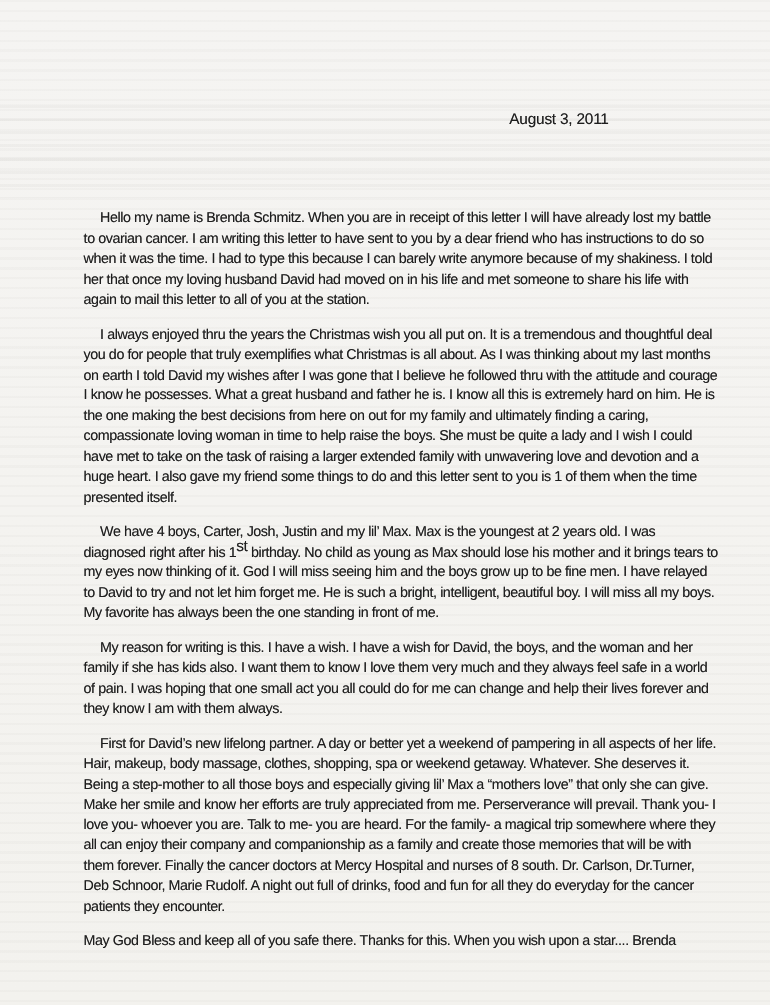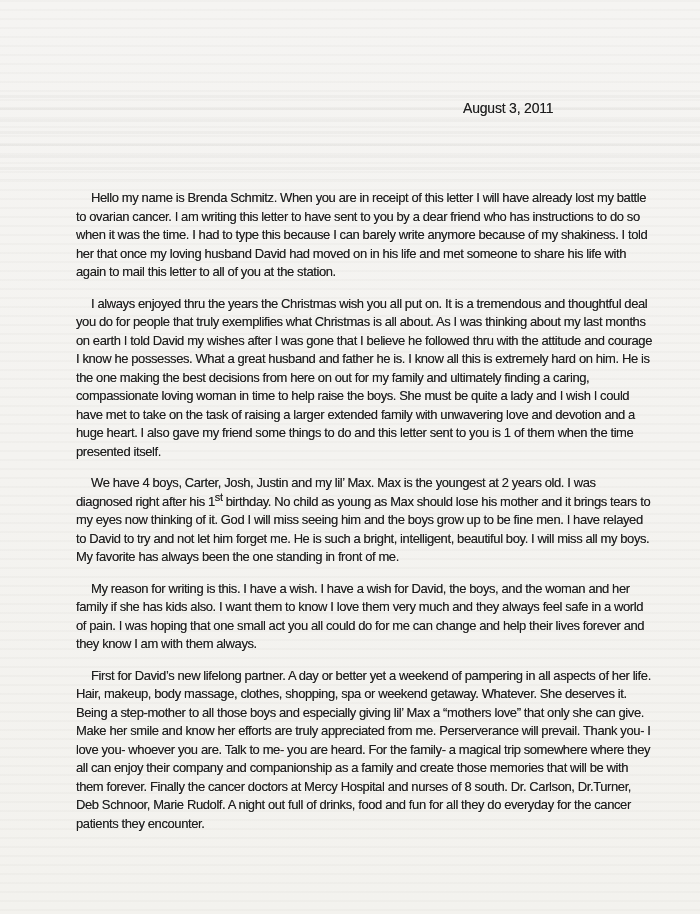--- a/index.html
+++ b/index.html
@@ -53,21 +53,21 @@
     font-size: 13px;
     line-height: 18.5px;
     letter-spacing: -0.4px;
     text-indent: 15px;
     text-shadow: 0 0 0.5px rgba(30,30,30,0.55);
   }
   p.para.flush {
     text-indent: 0;
   }
   sup {
-    font-size: 11px;
+    font-size: 14px;
     line-height: 0;
     vertical-align: super;
   }
 </style>
 </head>
 <body>
 
 <div class="page">
   <div class="content">
 
@@ -76,15 +76,16 @@
     <p class="para">Hello my name is Brenda Schmitz. When you are in receipt of this letter I will have already lost my battle to ovarian cancer. I am writing this letter to have sent to you by a dear friend who has instructions to do so when it was the time. I had to type this because I can barely write anymore because of my shakiness.  I told her that once my loving husband David had moved on in his life and met someone to share his life with again to mail this letter to all of you at the station.</p>
 
     <p class="para">I always enjoyed thru the years the Christmas wish you all put on. It is a tremendous and thoughtful deal you do for people that truly exemplifies what Christmas is all about. As I was thinking about my last months on earth I told David my wishes after I was gone that I believe he followed thru with the attitude and courage I know he possesses. What a great husband and father he is. I know all this is extremely hard on him. He is the one making the best decisions from here on out for my family and ultimately finding a caring, compassionate loving woman in time to help raise the boys. She must be quite a lady and I wish I could have met to take on the task of raising a larger extended family with unwavering love and devotion and a huge heart.  I also gave my friend some things to do and this letter sent to you is 1 of them when the time presented itself.</p>
 
     <p class="para"><span>We have 4 boys, Carter, Josh, Justin and my lil’ Max. Max is the youngest at 2 years old. I was diagnosed right after his 1</span><sup>st</sup><span> birthday. No child as young as Max should lose his mother and it brings tears to my eyes now thinking of it. God I will miss seeing him and the boys grow up to be fine men. I have relayed to David to try and not let him forget me. He is such a bright, intelligent, beautiful boy. I will miss all my boys. My favorite has always been the one standing in front of me.</span></p>
 
     <p class="para">My reason for writing is this. I have a wish. I have a wish for David, the boys, and the woman and her family if she has kids also. I want them to know I love them very much and they always feel safe in a world of pain. I was hoping that one small act you all could do for me can change and help their lives forever and they know I am with them always.</p>
 
     <p class="para">First for David’s new lifelong partner. A day or better yet a weekend of pampering in all aspects of her life. Hair, makeup, body massage, clothes, shopping, spa or weekend getaway. Whatever. She deserves it. Being a step-mother to all those boys and especially giving lil’ Max a “mothers love” that only she can give. Make her smile and know her efforts are truly appreciated from me. Perserverance will prevail. Thank you- I love you- whoever you are. Talk to me- you are heard. For the family- a magical trip somewhere where they all can enjoy their company and companionship as a family and create those memories that will be with them forever. Finally the cancer doctors at Mercy Hospital and nurses of 8 south. Dr. Carlson, Dr.Turner, Deb Schnoor, Marie Rudolf. A night out full of drinks, food and fun for all they do everyday for the cancer patients they encounter.</p>
 
+    <p class="para flush">May God Bless and keep all of you safe there. Thanks for this. When you wish upon a star.... Brenda</p>
 
   </div>
 </div>
 
 </body></html>

